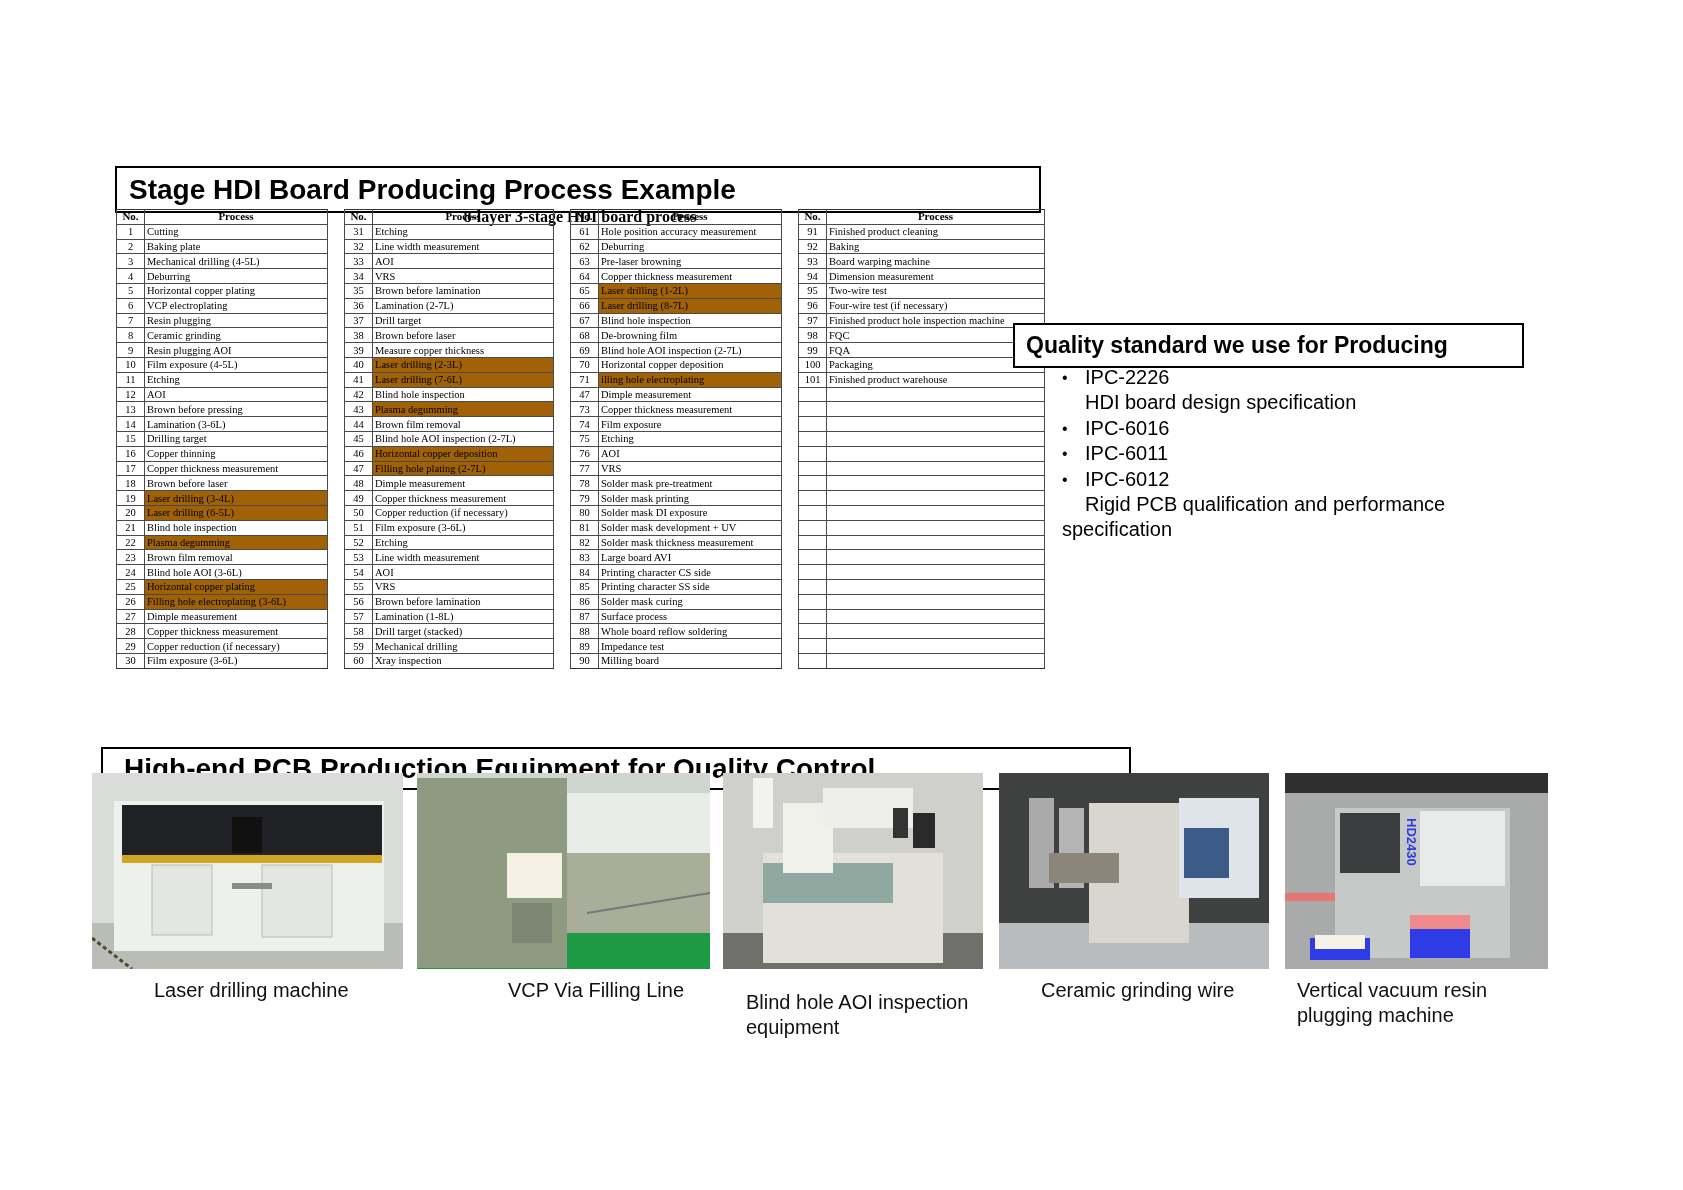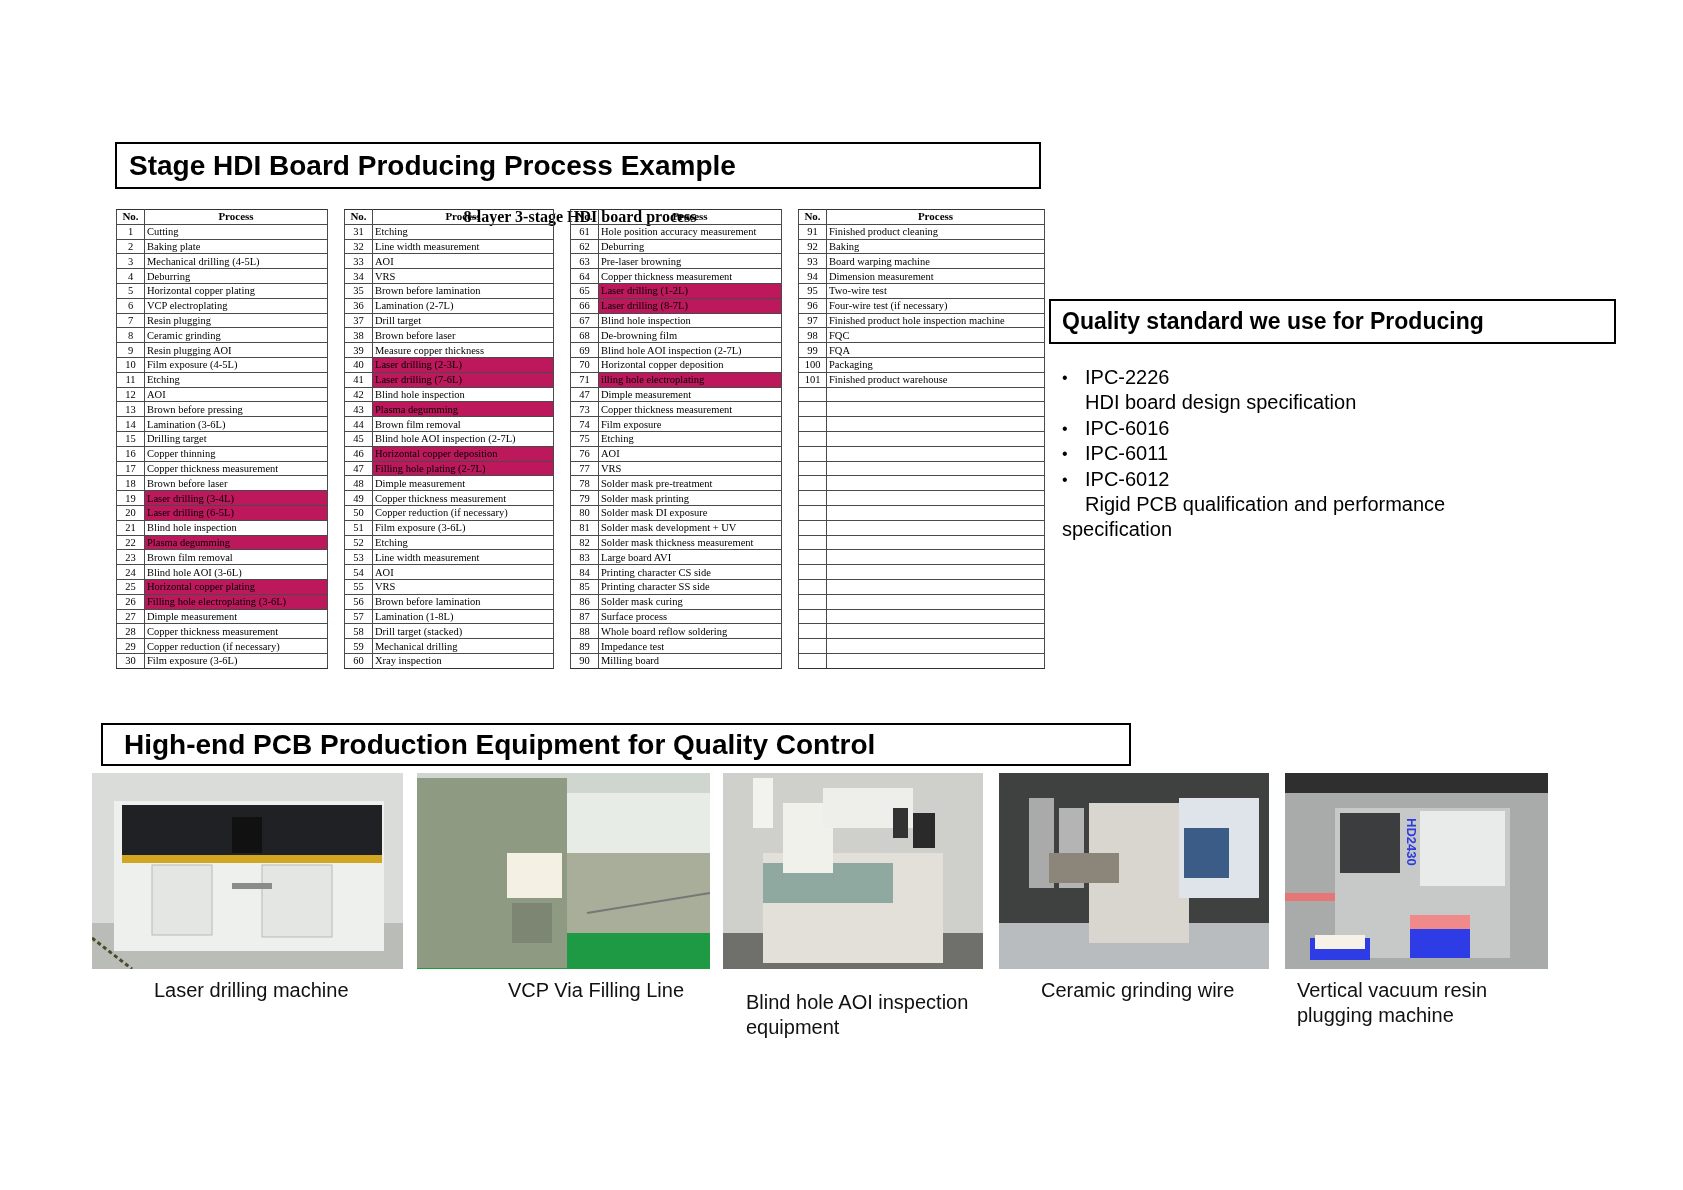--- a/index.html
+++ b/index.html
@@ -1,28 +1,28 @@
 <!DOCTYPE html>
 <html><head>
 <meta charset="utf-8">
 <style>
   html, body { margin:0; padding:0; background:#ffffff; }
   body { width:1683px; height:1190px; position:relative; overflow:hidden; font-family:"Liberation Sans", sans-serif; color:#000; }
   .abs { position:absolute; }
-  .titlebox { position:absolute; border:2px solid #000; box-sizing:border-box; background:#fff; font-family:"Liberation Sans", sans-serif; font-weight:bold; color:#000; display:flex; align-items:center; white-space:nowrap; }
+  .titlebox { position:absolute; border:2px solid #000; box-sizing:border-box; background:#fff; font-family:"Liberation Sans", sans-serif; font-weight:bold; color:#000; display:flex; align-items:center; white-space:nowrap;margin-top:24px; }
   #main-title { left:115px; top:142px; width:926px; height:47px; font-size:28px; padding-left:12px; }
-  #quality-title { left:1049px; top:299px; width:567px; height:45px; font-size:23px; padding-left:11px; }
+  #quality-title { left:1013px; top:299px; width:511px; height:45px; font-size:23px; padding-left:11px; }
   #equip-title { left:101px; top:723px; width:1030px; height:43px; font-size:28px; padding-left:21px; }
   #process-caption { left:115px; top:208px; width:930px; text-align:center; font-family:"Liberation Serif", serif; font-weight:bold; font-size:16px; }
   table.ptable { position:absolute; top:209px; border-collapse:collapse; font-family:"Liberation Serif", serif; font-size:10.5px; table-layout:fixed; }
   table.ptable td, table.ptable th { border:1px solid #4a4a4a; height:13.8px; padding:0 2px; line-height:13px; white-space:nowrap; overflow:hidden; }
   table.ptable th { font-weight:bold; font-size:11px; text-align:center; border-top:1.5px solid #333; }
   table.ptable td.no { text-align:center; }
   table.ptable td.proc { text-align:left; }
-  table.ptable tr.hl td.proc { background:#be185d; }
+  table.ptable tr.hl td.proc { background:#a16207; }
   table.ptable tr:last-child td { border-bottom:1.5px solid #333; }
   #t1 { left:116px; width:212px; }
   #t2 { left:344px; width:210px; }
   #t3 { left:570px; width:212px; }
   #t4 { left:798px; width:247px; }
   #standards { left:1062px; top:365px; width:470px; font-size:20px; line-height:25.4px; }
   .std-item { position:relative; }
   .std-code { display:block; padding-left:23px; position:relative; }
   .std-bullet { position:absolute; left:0; top:0; font-size:16px; }
   .std-desc { display:block; text-indent:23px; }

